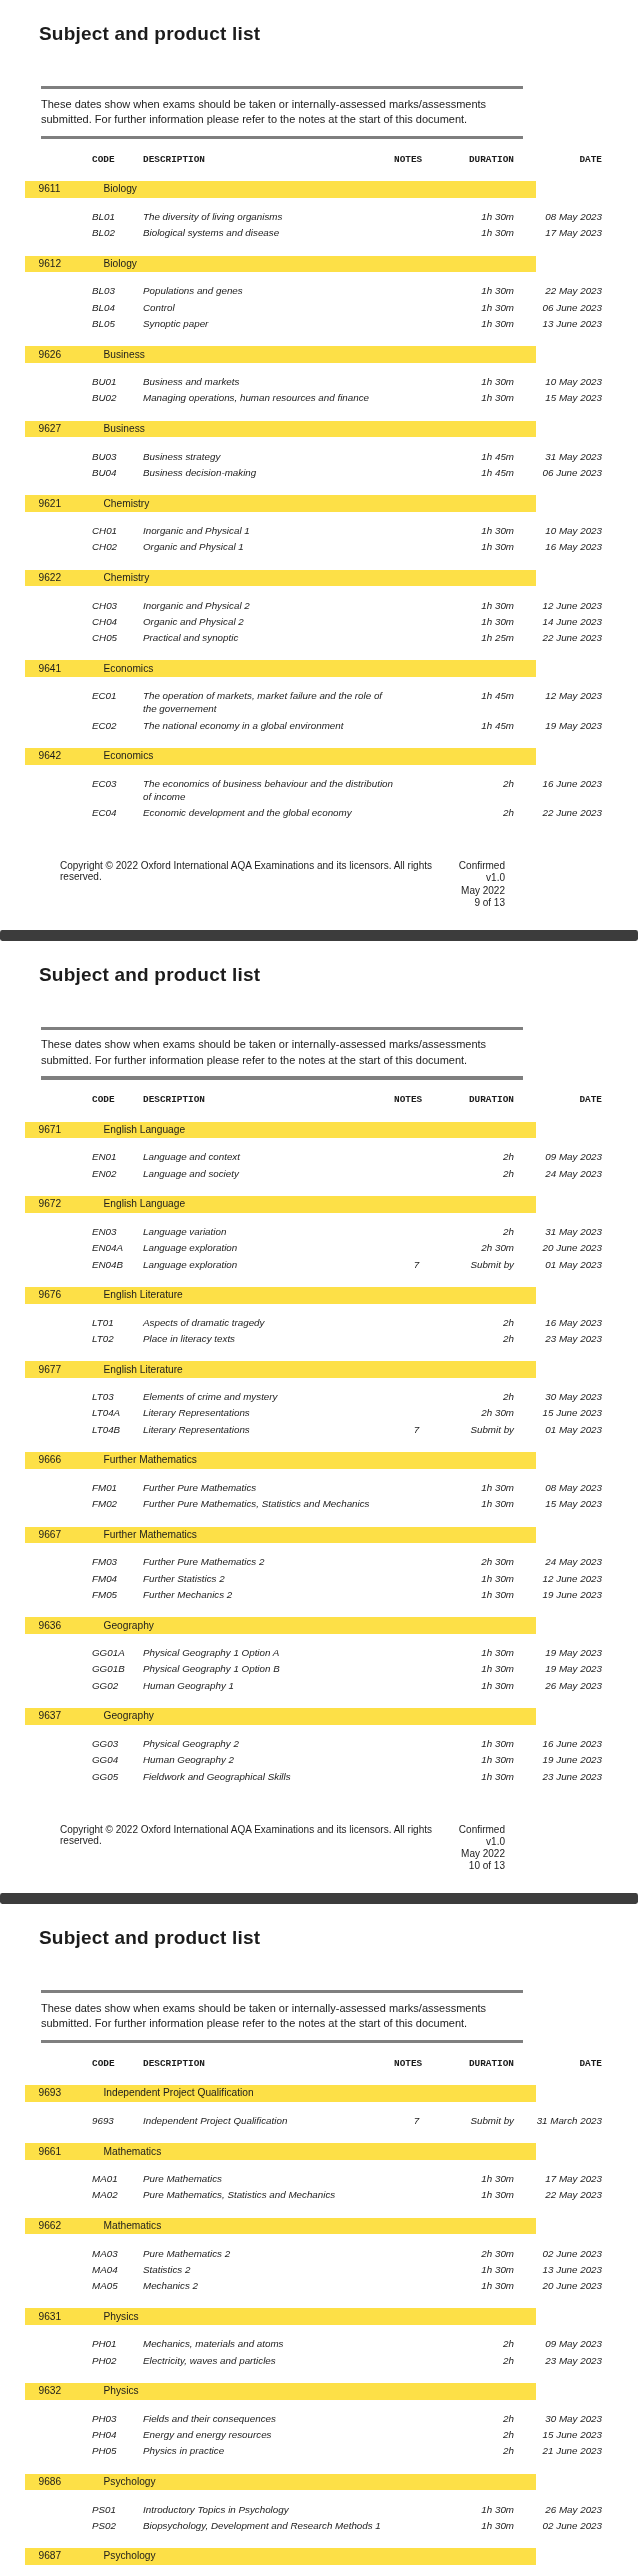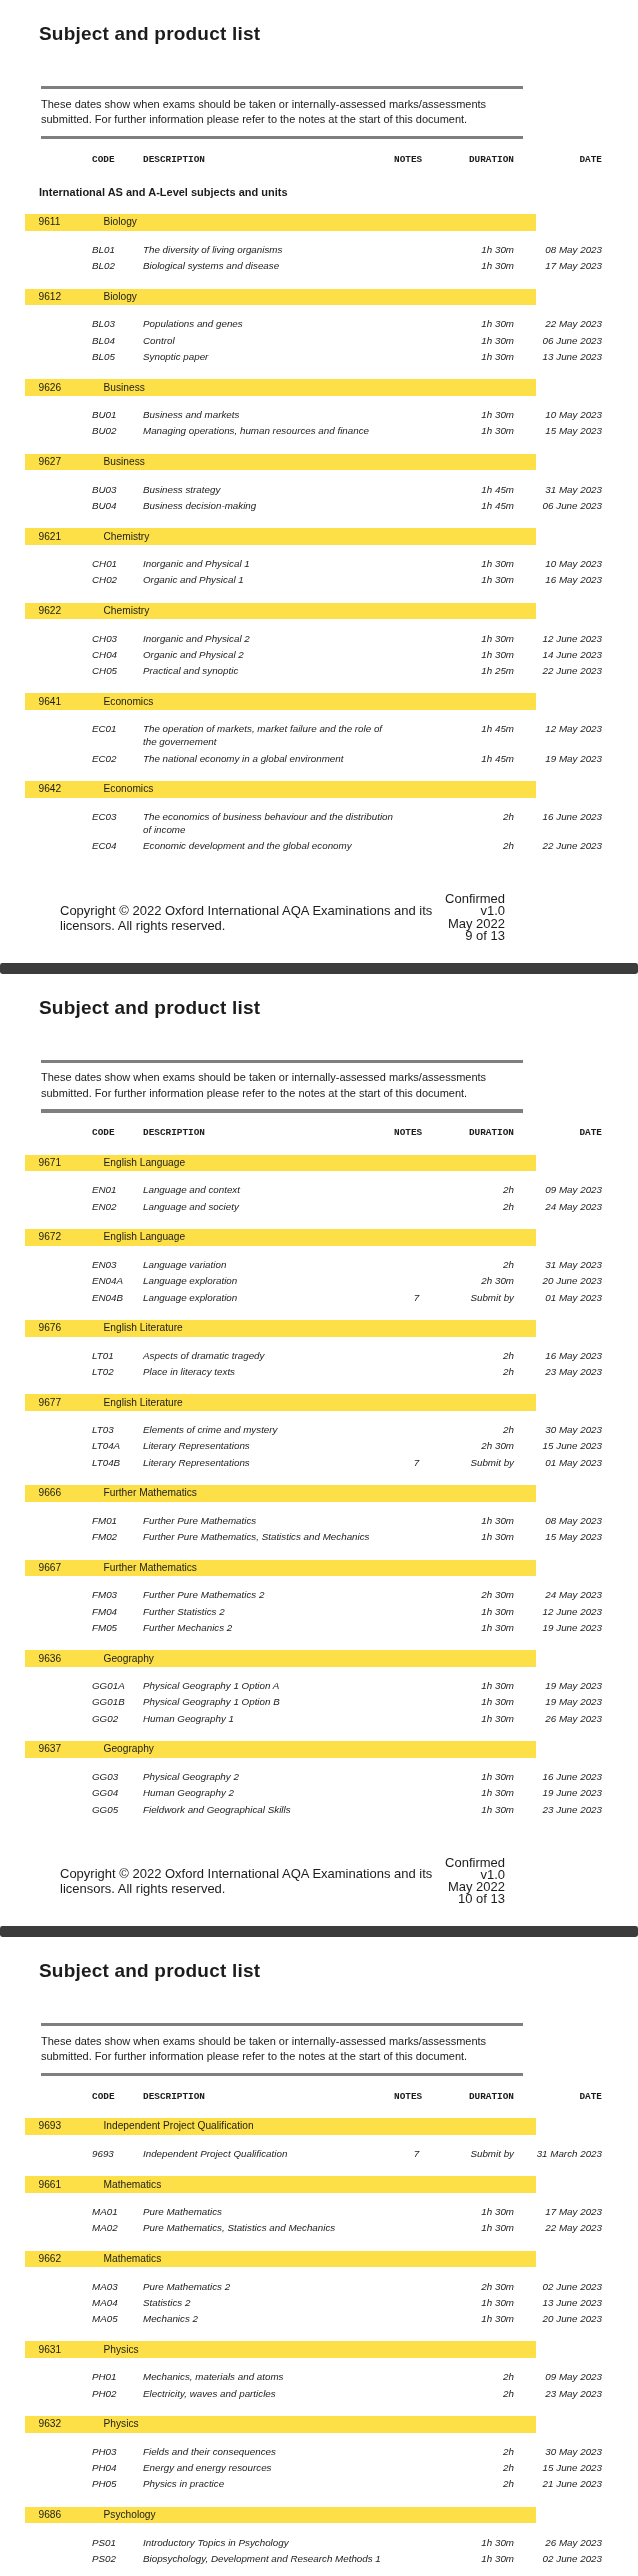--- a/index.html
+++ b/index.html
@@ -51,23 +51,23 @@
     grid-template-columns: 51px 251px 45px 75px 88px;
     font-size: 9.8px;
     line-height: 13px;
     margin-bottom: 3.3px;
   }
   .exam-row .c-notes { text-align: center; }
   .exam-row .c-dur, .exam-row .c-date { text-align: right; white-space: nowrap; }
   .page-footer {
     display: flex;
     justify-content: space-between;
-    align-items: center;
+    align-items: flex-start;
     margin: 41px 51px 0 60px;
-    font-size: 13px;
+    font-size: 10px;
     padding-bottom: 21px;
   }
   .footer-right { text-align: right; line-height: 12.2px; }
   .separator {
     height: 10.6px;
     background: #3c3c3c;
     border-radius: 2.4px;
     width: 638px;
   }
 </style>
@@ -81,21 +81,20 @@
     <div class="intro">These dates show when exams should be taken or internally-assessed marks/assessments submitted.  For further information please refer to the notes at the start of this document.</div>
     <div class="rule"></div>
     <div class="col-head">
       <div class="c-code">CODE</div>
       <div class="c-desc">DESCRIPTION</div>
       <div class="c-notes">NOTES</div>
       <div class="c-dur">DURATION</div>
       <div class="c-date">DATE</div>
     </div>
     <div class="sections">
-        <div class="group-heading">International AS and A-Level subjects and units</div>
   <div class="band">
     <div></div>
     <div>9611</div>
     <div>Biology</div>
   </div>
 <div class="rows">
   <div class="exam-row">
     <div class="c-code">BL01</div>
     <div class="c-desc">The diversity of living organisms</div>
     <div class="c-notes"></div>

